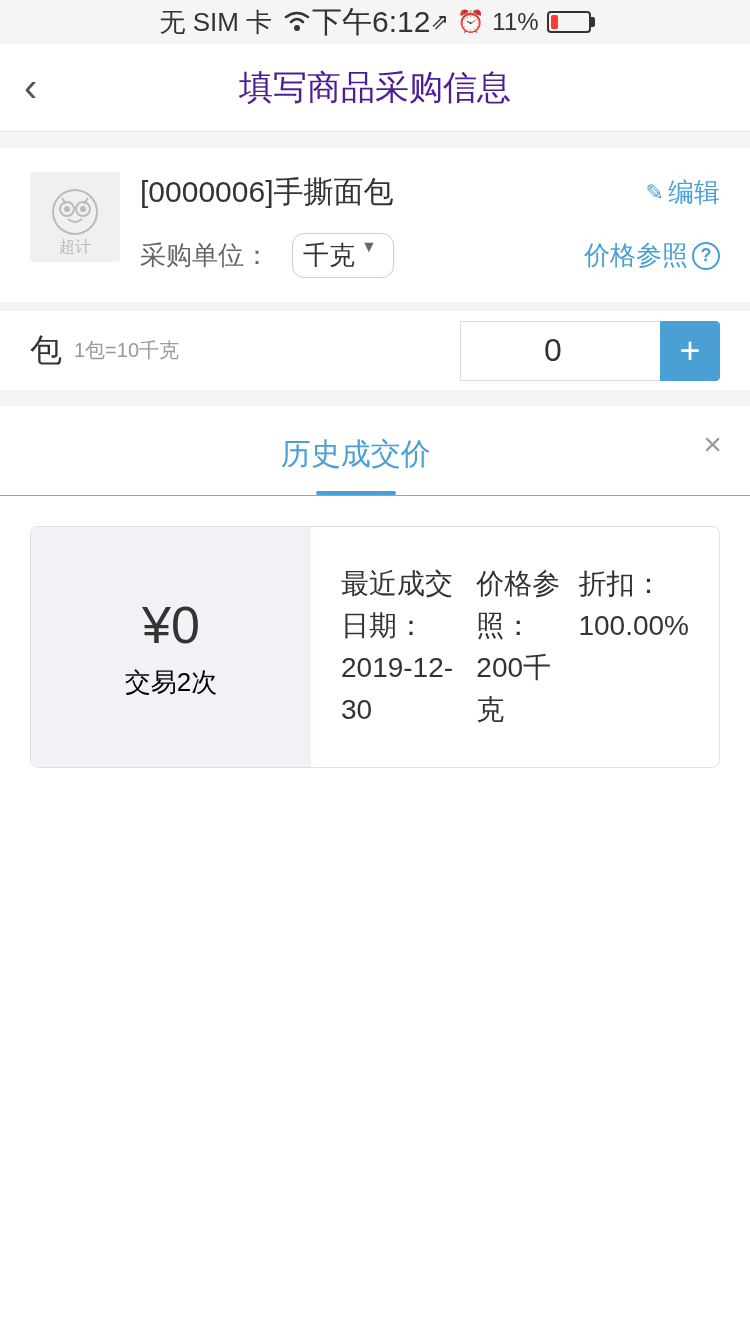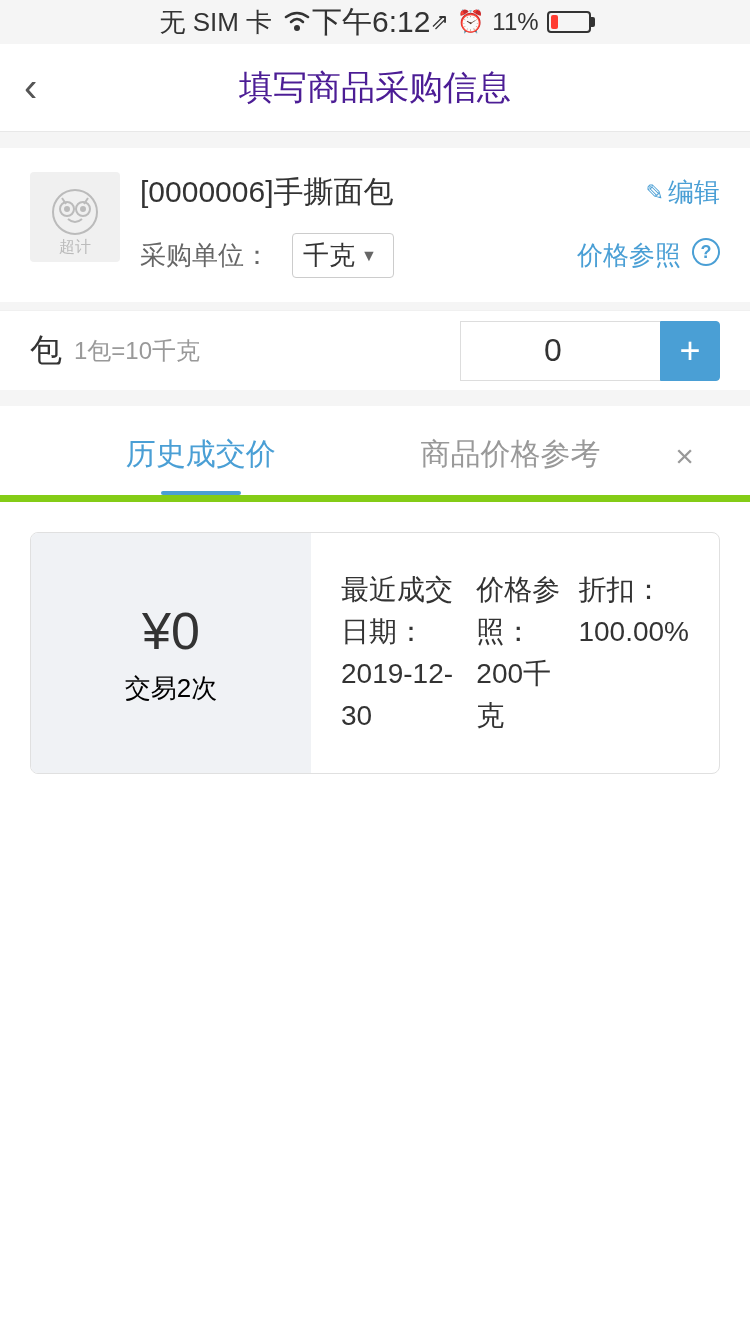--- a/index.html
+++ b/index.html
@@ -159,41 +159,42 @@
     }
     .purchase-unit-left {
       display: flex;
       align-items: center;
       gap: 22px;
       font-size: 26px;
       color: #666;
     }
     .unit-dropdown {
       border: 1px solid #ccc;
-      border-radius: 4px;
+      border-radius: 12px;
       padding: 4px 16px 4px 10px;
       font-size: 26px;
       color: #333;
       display: flex;
-      align-items: center;
+      align-items: flex-start;
       gap: 6px;
       background: #fff;
       cursor: pointer;
       position: relative;
     }
     .unit-dropdown::after {
       content: '▼';
       font-size: 16px;
       color: #666;
     }
     .price-ref-btn {
       font-size: 26px;
       color: #4a9fd5;
       display: flex;
-      gap: 11px;
+      align-items: center;
+      gap: 4px;
       cursor: pointer;
     }
     .info-circle {
       width: 28px;
       height: 28px;
       border: 2px solid #4a9fd5;
       border-radius: 50%;
       display: flex;
       align-items: center;
       justify-content: center;
@@ -217,21 +218,21 @@
       display: flex;
       align-items: center;
       gap: 12px;
     }
     .qty-unit-badge {
       font-size: 32px;
       font-weight: 500;
       color: #333;
     }
     .qty-conversion {
-      font-size: 24px;
+      font-size: 20px;
       color: #999;
     }
     .quantity-input-group {
       display: flex;
       align-items: center;
       gap: 0;
     }
     .qty-input {
       width: 200px;
       height: 60px;
@@ -257,24 +258,24 @@
       border-radius: 0 4px 4px 0;
     }
 
     
     .tab-section {
       background: #fff;
       margin-top: 16px;
     }
     .tab-header {
       display: flex;
-      align-items: flex-end;
-      border-bottom: 7px solid #84cc16;
-      position: relative;
-      padding: 0 46px;
+      align-items: flex-start;
+      border-bottom: 1px solid #84cc16;
+      position: relative;
+      padding: 0 18px;
     }
     .tab-item {
       flex: 1;
       text-align: center;
       padding: 28px 0 20px;
       font-size: 30px;
       color: #999;
       cursor: pointer;
       position: relative;
     }
@@ -433,23 +434,20 @@
       <span>+</span>
     </div>
   </div>
 </div>
 
 <div class="tab-section">
   <div class="tab-header">
     <div class="tab-item active">
       <span>历史成交价</span>
     </div>
-    <div class="tab-item">
-      <span>商品价格参考</span>
-    </div>
     <div class="tab-close">
       <span>×</span>
     </div>
   </div>
 
   <div class="price-content">
     <div class="price-card">
       <div class="price-left">
         <div class="price-amount">¥0</div>
         <div class="price-trades">交易2次</div>

